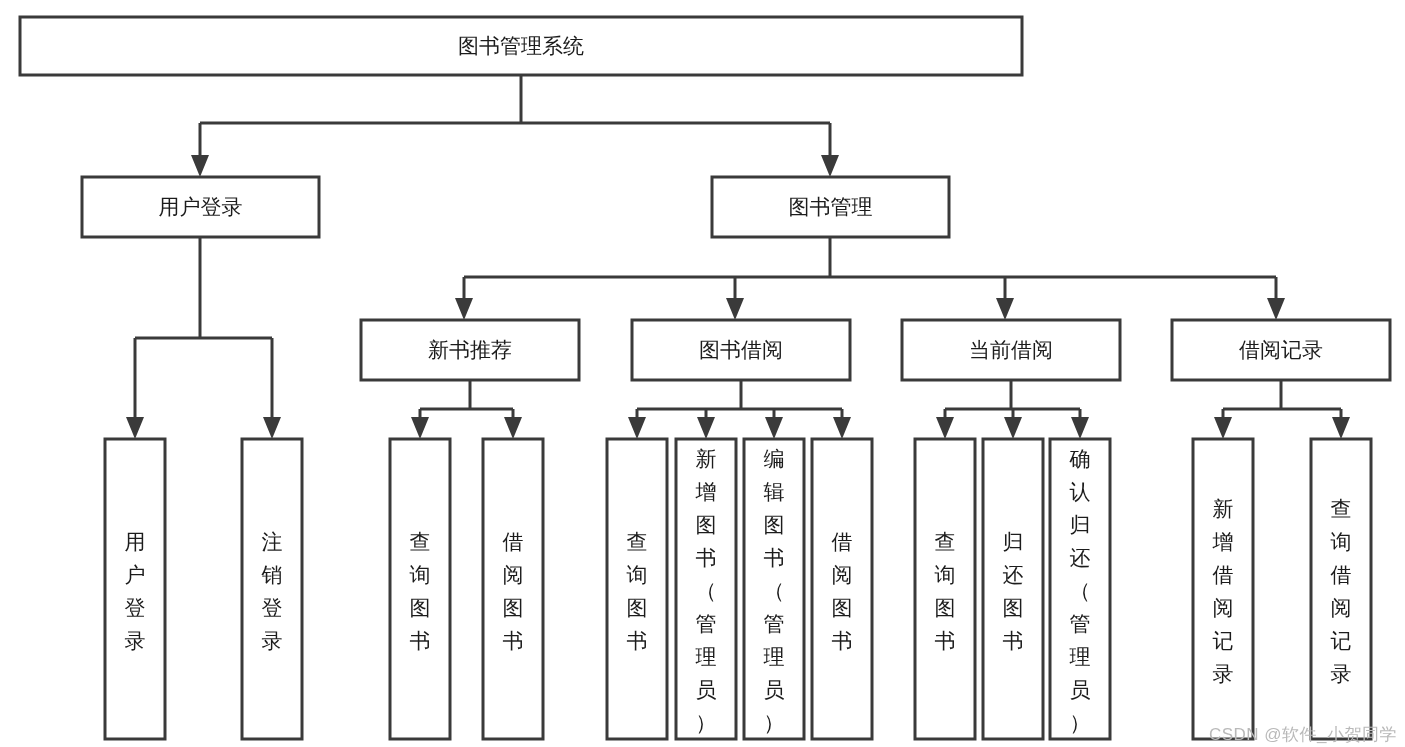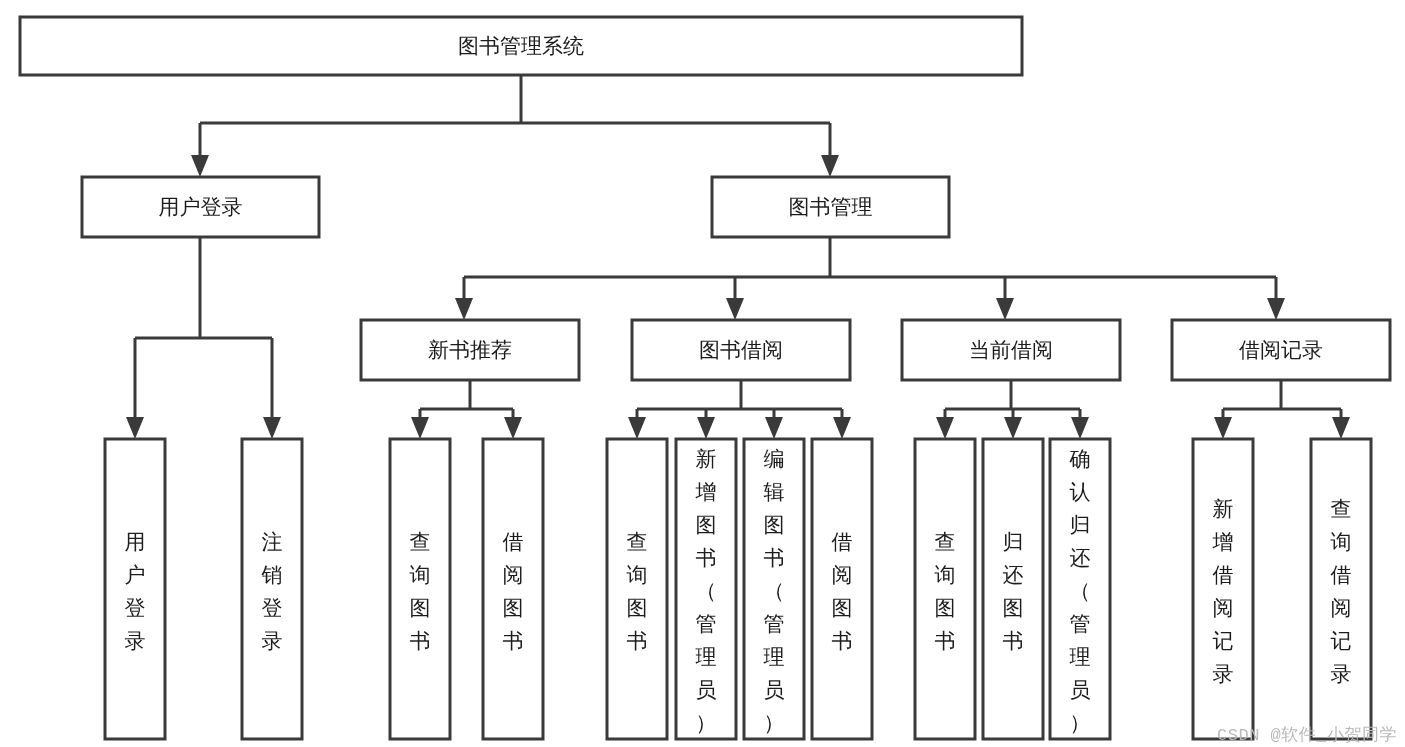--- a/index.html
+++ b/index.html
@@ -52,21 +52,21 @@
   .node-label-vertical {
     font-family: "Liberation Sans", "DejaVu Sans", sans-serif;
     fill: #1c1c1c;
     font-size: 21px;
     text-anchor: middle;
   }
   .watermark-text {
     position: absolute;
     right: 8px;
     bottom: 6px;
-    font-family: Liberation Mono, monospace;
+    font-family: Liberation Sans, sans-serif;
     font-size: 17px;
     color: #b9b9b9;
     white-space: nowrap;
     letter-spacing: 0.5px;
     pointer-events: none;
     user-select: none;
   }
 </style>
 </head>
 <body>

